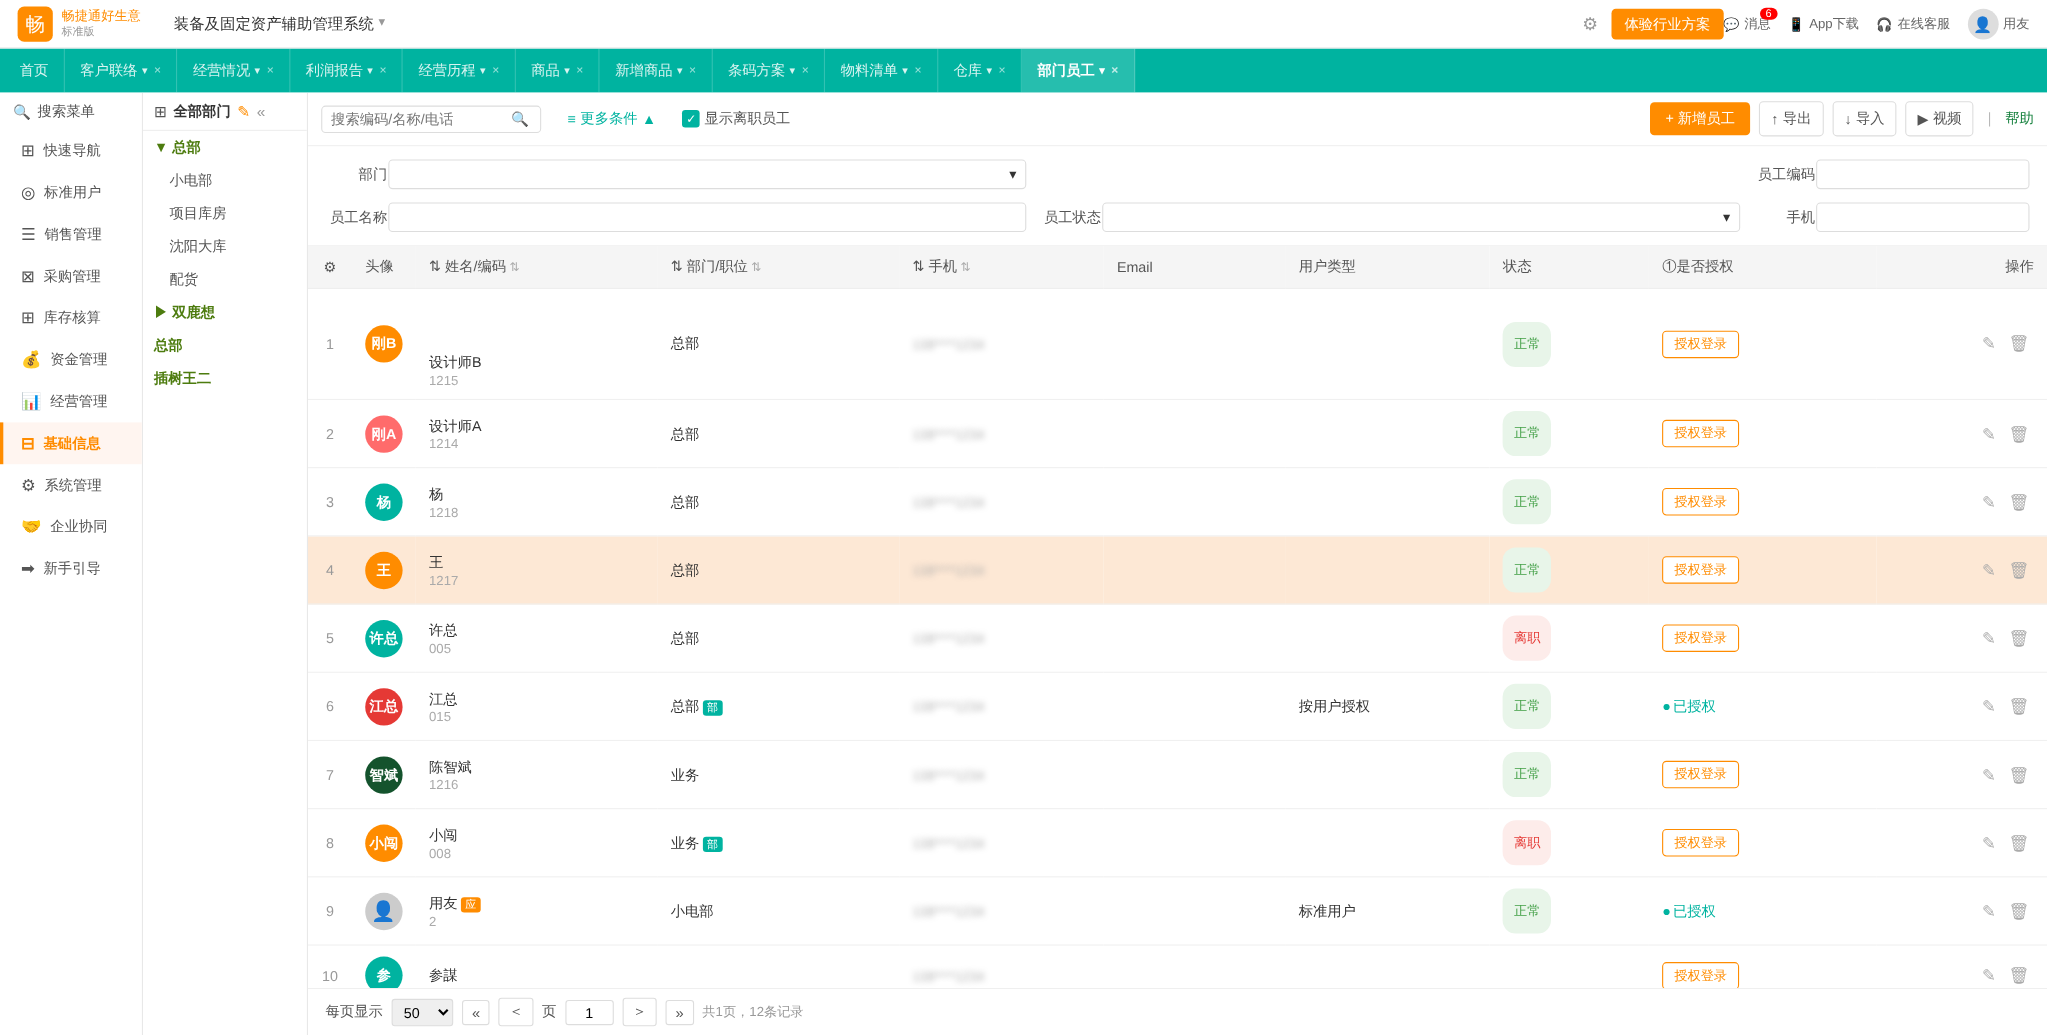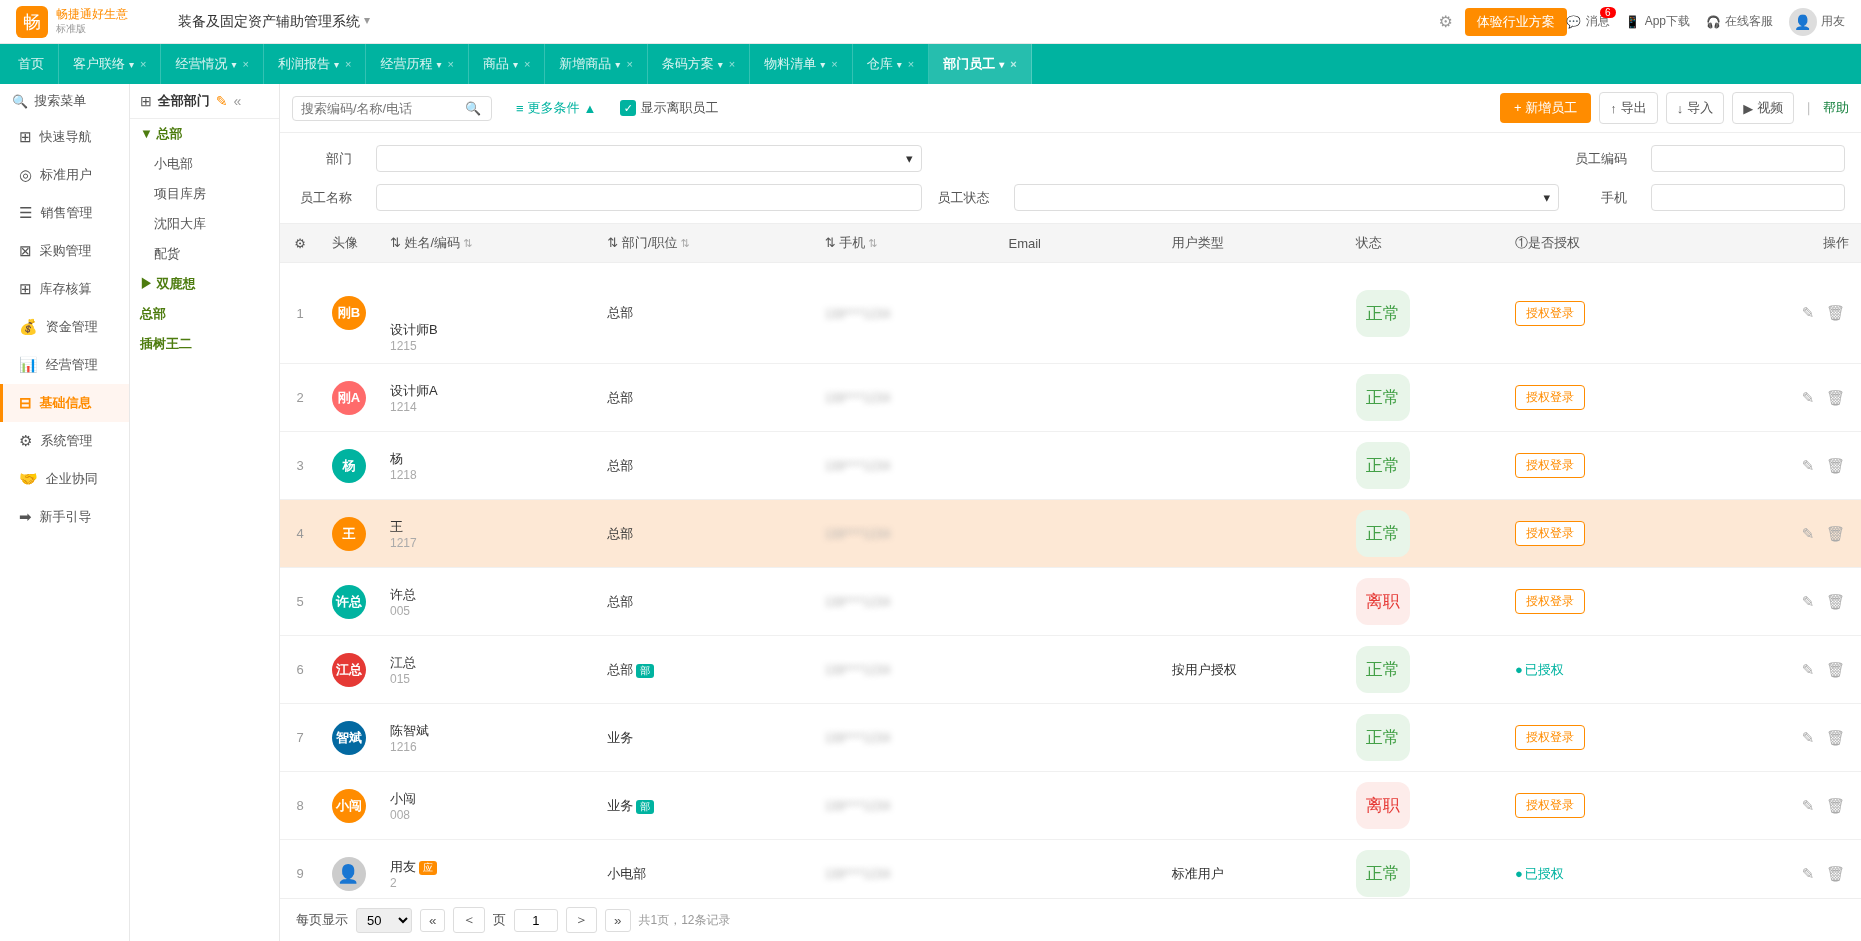--- a/index.html
+++ b/index.html
@@ -9,21 +9,21 @@
     .top-bar {
       display: flex; align-items: center; background: #fff;
       height: 44px; padding: 0 16px; border-bottom: 1px solid #e8e8e8;
       position: fixed; top: 0; left: 0; right: 0; z-index: 100;
     }
     .logo-area { display: flex; align-items: center; min-width: 130px; }
     .logo-icon { width: 32px; height: 32px; background: #ff8c00; border-radius: 6px;
       display: flex; align-items: center; justify-content: center; color: #fff; font-size: 18px; margin-right: 8px; }
     .logo-text { font-size: 12px; color: #ff8c00; line-height: 1.3; }
     .logo-badge { font-size: 10px; color: #999; }
-    .system-title { flex: 1; display: flex; font-size: 14px; color: #333; margin-left: 32px; }
+    .system-title { flex: 1; display: flex; font-size: 14px; color: #333; margin-left: 12px; }
     .system-title span { margin-right: 4px; }
     .system-title .chevron { color: #999; font-size: 12px; }
     .gear-btn { background: none; border: none; cursor: pointer; color: #999; font-size: 16px; margin-left: 8px; }
     .trial-btn { background: #ff8c00; color: #fff; border: none; border-radius: 4px; padding: 5px 12px; cursor: pointer; font-size: 13px; margin-left: 12px; }
     .top-right { display: flex; align-items: center; gap: 16px; margin-left: auto; }
     .top-right-item { display: flex; align-items: center; gap: 4px; color: #666; font-size: 12px; cursor: pointer; position: relative; }
     .badge-red { background: #f00; color: #fff; border-radius: 10px; font-size: 10px; padding: 0 4px; position: absolute; top: -6px; right: -6px; min-width: 16px; text-align: center; }
     .avatar { width: 28px; height: 28px; background: #ddd; border-radius: 50%; display: flex; align-items: center; justify-content: center; color: #999; font-size: 14px; }
 
     
@@ -85,37 +85,37 @@
     .checkbox-icon { width: 16px; height: 16px; background: #00b3a0; border-radius: 3px; display: flex; align-items: center; justify-content: center; color: #fff; font-size: 11px; }
     .action-bar-right { margin-left: auto; display: flex; align-items: center; gap: 8px; }
     .btn-add { background: #ff8c00; color: #fff; border: none; border-radius: 4px; padding: 6px 14px; cursor: pointer; font-size: 13px; }
     .btn-outline { background: #fff; color: #555; border: 1px solid #ddd; border-radius: 4px; padding: 6px 10px; cursor: pointer; font-size: 13px; display: flex; align-items: center; gap: 4px; }
 
     
     .filter-form {
       background: #fff; padding: 12px 16px; border-bottom: 1px solid #eee;
       display: grid; grid-template-columns: 1fr 1fr 1fr; gap: 12px; align-items: center;
     }
-    .form-row { display: flex; align-items: center; gap: 24px; }
+    .form-row { display: flex; align-items: center; gap: 1px; }
     .form-label { color: #555; font-size: 13px; min-width: 56px; text-align: right; }
     .form-input { flex: 1; border: 1px solid #ddd; border-radius: 4px; padding: 5px 8px; font-size: 13px; outline: none; }
     .form-select { flex: 1; border: 1px solid #ddd; border-radius: 4px; padding: 5px 8px; font-size: 13px; outline: none; display: flex; align-items: center; justify-content: space-between; cursor: pointer; background: #fff; }
     .btn-query { background: #ff8c00; color: #fff; border: none; border-radius: 4px; padding: 6px 18px; cursor: pointer; font-size: 13px; }
     .btn-reset { background: #fff; color: #555; border: 1px solid #ddd; border-radius: 4px; padding: 6px 14px; cursor: pointer; font-size: 13px; }
 
     
     .table-wrap { flex: 1; overflow: auto; background: #fff; }
     table { width: 100%; border-collapse: collapse; }
     thead tr { background: #f5f5f5; }
     thead th { padding: 10px 12px; font-size: 13px; color: #555; font-weight: 500; border-bottom: 1px solid #eee; text-align: left; white-space: nowrap; }
     tbody tr { border-bottom: 1px solid #f0f0f0; }
     tbody tr.highlight { background: #fde8d5; }
     tbody td { padding: 10px 12px; font-size: 13px; color: #333; vertical-align: middle; }
     .avatar-circle { width: 34px; height: 34px; border-radius: 50%; display: flex; align-items: center; justify-content: center; color: #fff; font-size: 13px; font-weight: bold; }
-    .status-badge { display: inline-flex; align-items: center; padding: 12px 10px; border-radius: 12px; font-size: 17px; }
+    .status-badge { display: inline-flex; align-items: center; padding: 12px 10px; border-radius: 12px; font-size: 12px; }
     .status-normal { background: #e8f5e9; color: #43a047; }
     .status-resigned { background: #fdecea; color: #e53935; }
     .btn-auth { background: #fff; color: #ff8c00; border: 1px solid #ff8c00; border-radius: 4px; padding: 3px 10px; cursor: pointer; font-size: 12px; white-space: nowrap; }
     .auth-done { color: #00b3a0; font-size: 13px; }
     .dot-green { color: #00b3a0; margin-right: 2px; }
     .op-btn { background: none; border: none; cursor: pointer; color: #aaa; font-size: 15px; padding: 2px 4px; }
     .tag-dept { display: inline-block; background: #00b3a0; color: #fff; border-radius: 3px; padding: 0 4px; font-size: 10px; margin-left: 3px; }
     .tag-app { display: inline-block; background: #ff8c00; color: #fff; border-radius: 3px; padding: 0 4px; font-size: 10px; margin-left: 3px; }
     .blurred { color: transparent; text-shadow: 0 0 6px #aaa; user-select: none; font-size: 12px; }
     .col-sort { cursor: pointer; }
@@ -462,21 +462,21 @@
                 <td><span class="status-badge status-normal">正常</span></td>
                 <td><span class="auth-done"><span class="dot-green">●</span>已授权</span></td>
                 <td style="text-align:right;">
     <button class="op-btn" title="编辑">✎</button>
     <button class="op-btn" title="删除">🗑</button>
   </td>
               </tr>
               <tr>
                 <td style="text-align:center;color:#999;">7</td>
                 <td>
-                  <div class="avatar-circle" style="background:#0369a1;">智斌</div>
+                  <div class="avatar-circle" style="background:#14532d;">智斌</div>
                 </td>
                 <td>
                   <div style="font-weight:500;">陈智斌</div>
                   <div style="color:#aaa;font-size:12px;">1216</div>
                 </td>
                 <td><span>业务</span></td>
                 <td><span class="blurred">138****1234</span></td>
                 <td></td>
                 <td></td>
                 <td><span class="status-badge status-normal">正常</span></td>

